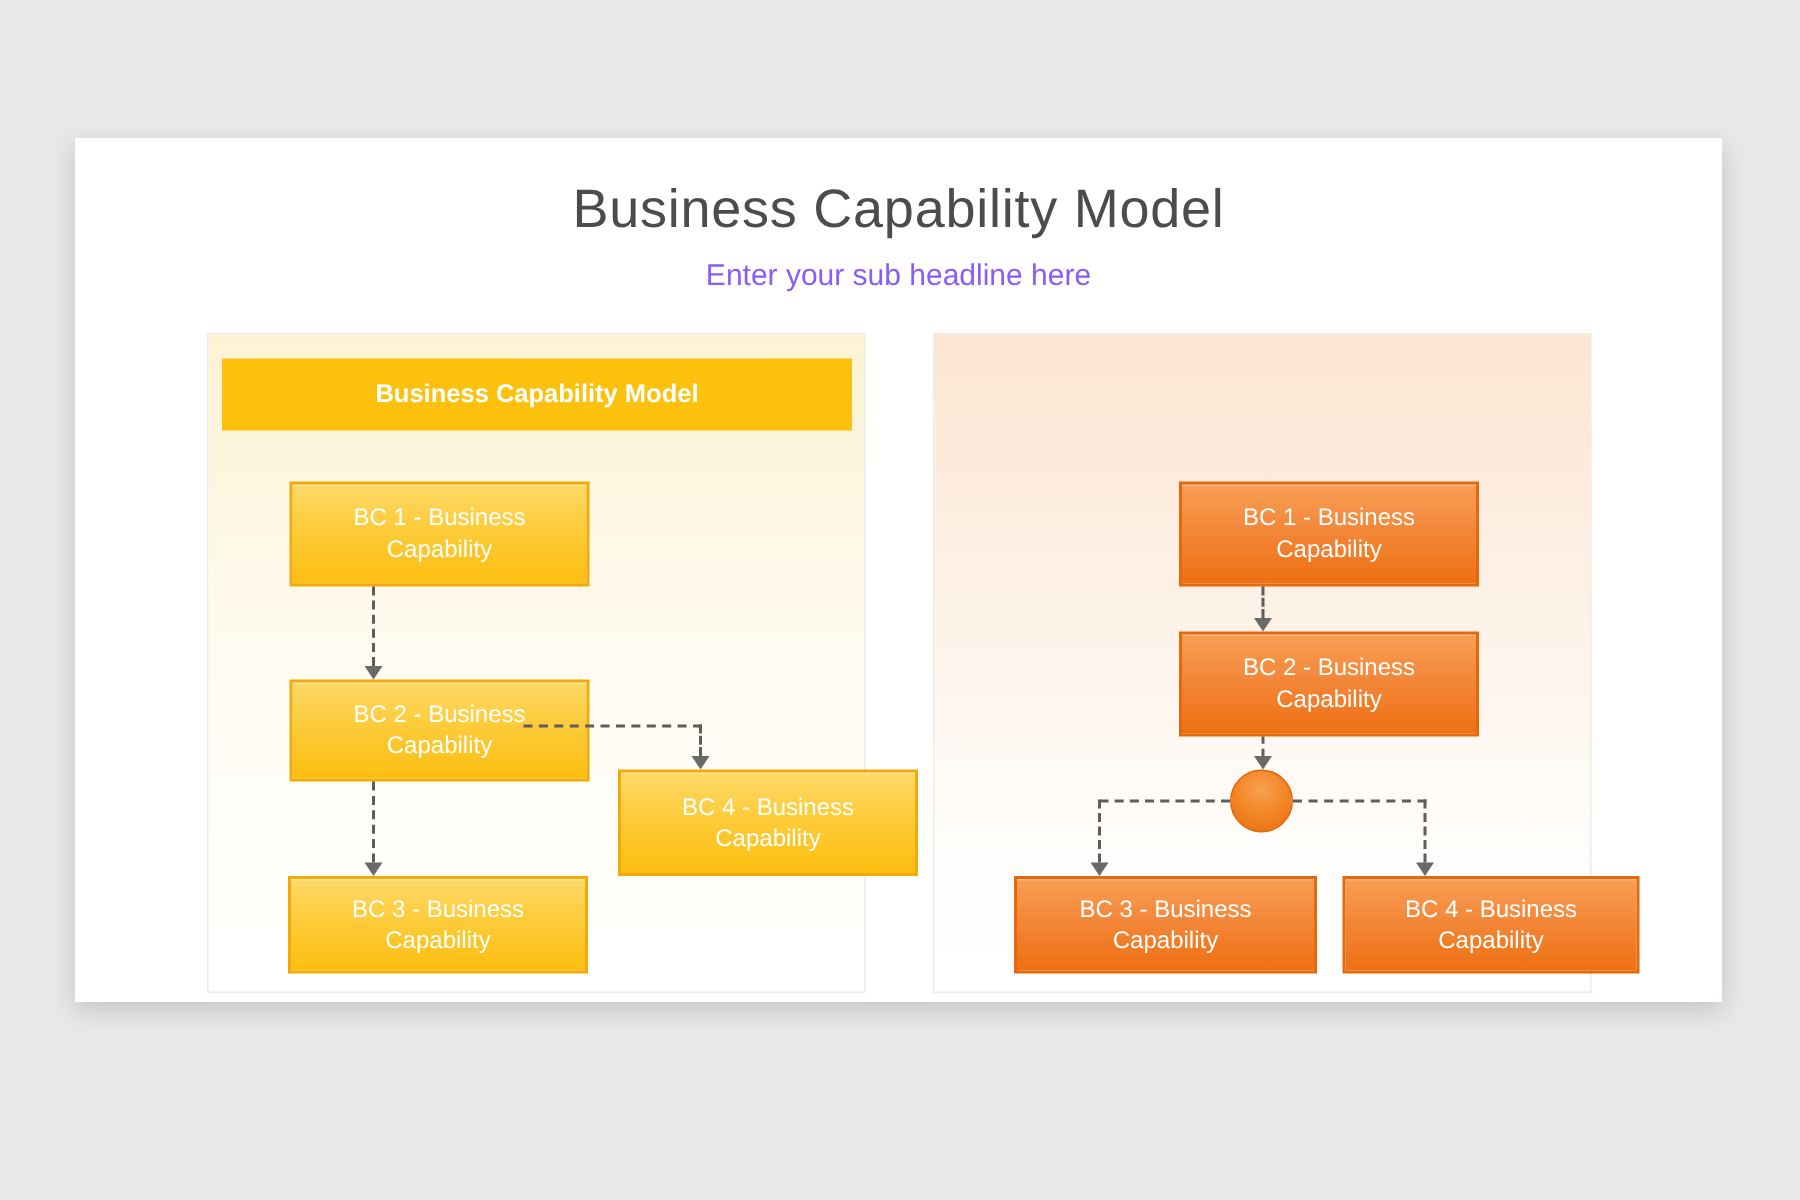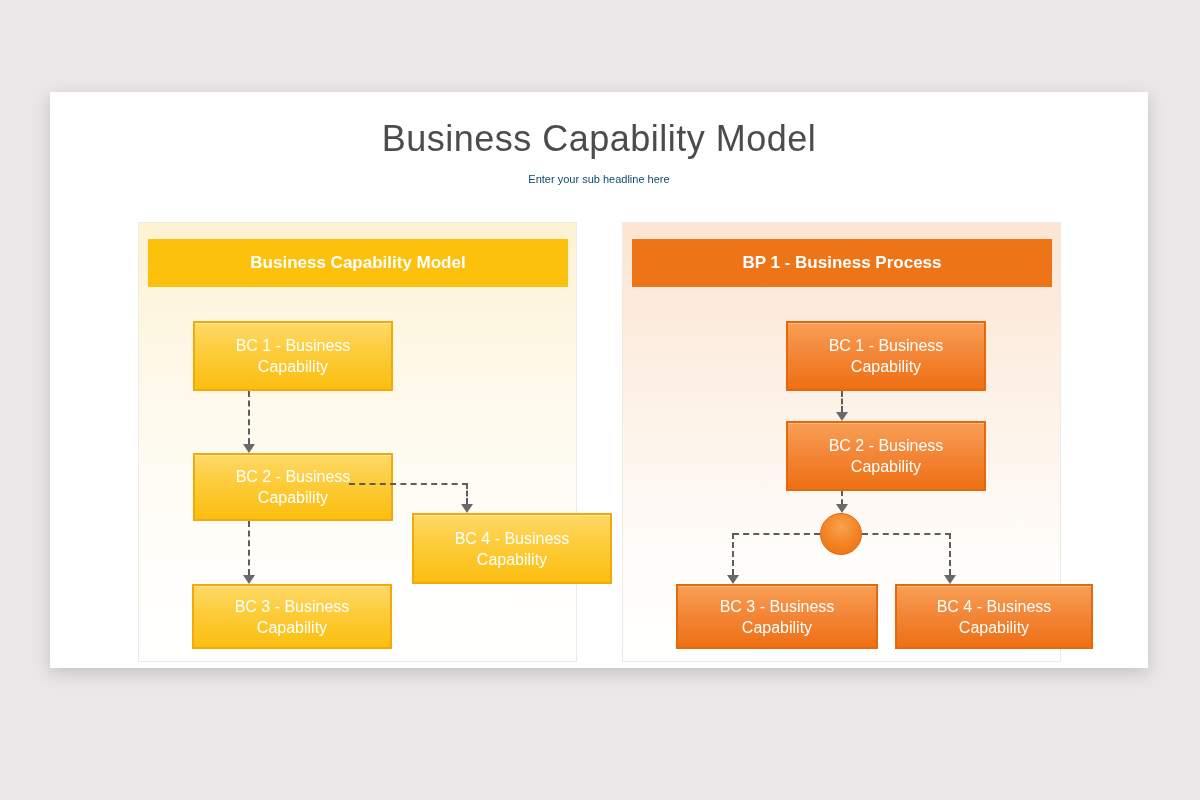--- a/index.html
+++ b/index.html
@@ -7,21 +7,21 @@
   body { font-family:"Liberation Sans", sans-serif; }
 
   .stage { position:relative; width:1200px; height:800px; background:#e9e7e8; overflow:hidden; }
 
   .card { position:absolute; left:50px; top:92px; width:1098px; height:576px;
           background:#ffffff; box-shadow:0 5px 16px rgba(0,0,0,0.16);padding-left:35px; }
 
   .title { position:absolute; top:26px; left:0; right:0; text-align:center;
            font-size:36px; font-weight:500; color:#4c4c4c; letter-spacing:0.5px; }
   .subtitle { position:absolute; top:81px; left:0; right:0; text-align:center;
-              font-size:11px; color:#0c4a6e; }
+              font-size:20px; color:#8b5cf6; }
 
   .panel { position:absolute; top:130px; width:439px; height:440px; border:1px solid #efebe2; }
   .panel-left  { left:88px;  background:linear-gradient(180deg,#fdf2d3 0%, #fefaee 45%, #fffefa 78%, #fffffe 100%); }
   .panel-right { left:572px; background:linear-gradient(180deg,#fce5d2 0%, #fdf3e9 45%, #fffdfb 78%, #fffffe 100%); }
 
   .panel-header { position:absolute; left:9px; top:16px; width:420px; height:48px;
                   display:flex; align-items:center; justify-content:center;
                   color:#ffffff; font-weight:700; font-size:17px; }
   .header-yellow { background:#fcc10d; }
   .header-orange { background:#ee7418; }
@@ -92,21 +92,20 @@
       <div class="vline l-c1"></div>
       <div class="arrow-down l-a1"></div>
       <div class="vline l-c2"></div>
       <div class="arrow-down l-a2"></div>
       <div class="hline l-c3h"></div>
       <div class="vline l-c3v"></div>
       <div class="arrow-down l-a3"></div>
     </div>
 
     <div class="panel panel-right">
-      <div class="panel-header header-orange">BP 1 - Business Process</div>
 
       <div class="node node-orange r-bc1">BC 1 - Business Capability</div>
       <div class="node node-orange r-bc2">BC 2 - Business Capability</div>
       <div class="node node-orange r-bc3">BC 3 - Business Capability</div>
       <div class="node node-orange r-bc4">BC 4 - Business Capability</div>
 
       <div class="vline r-c1"></div>
       <div class="arrow-down r-a1"></div>
       <div class="vline r-c2"></div>
       <div class="arrow-down r-a2"></div>

